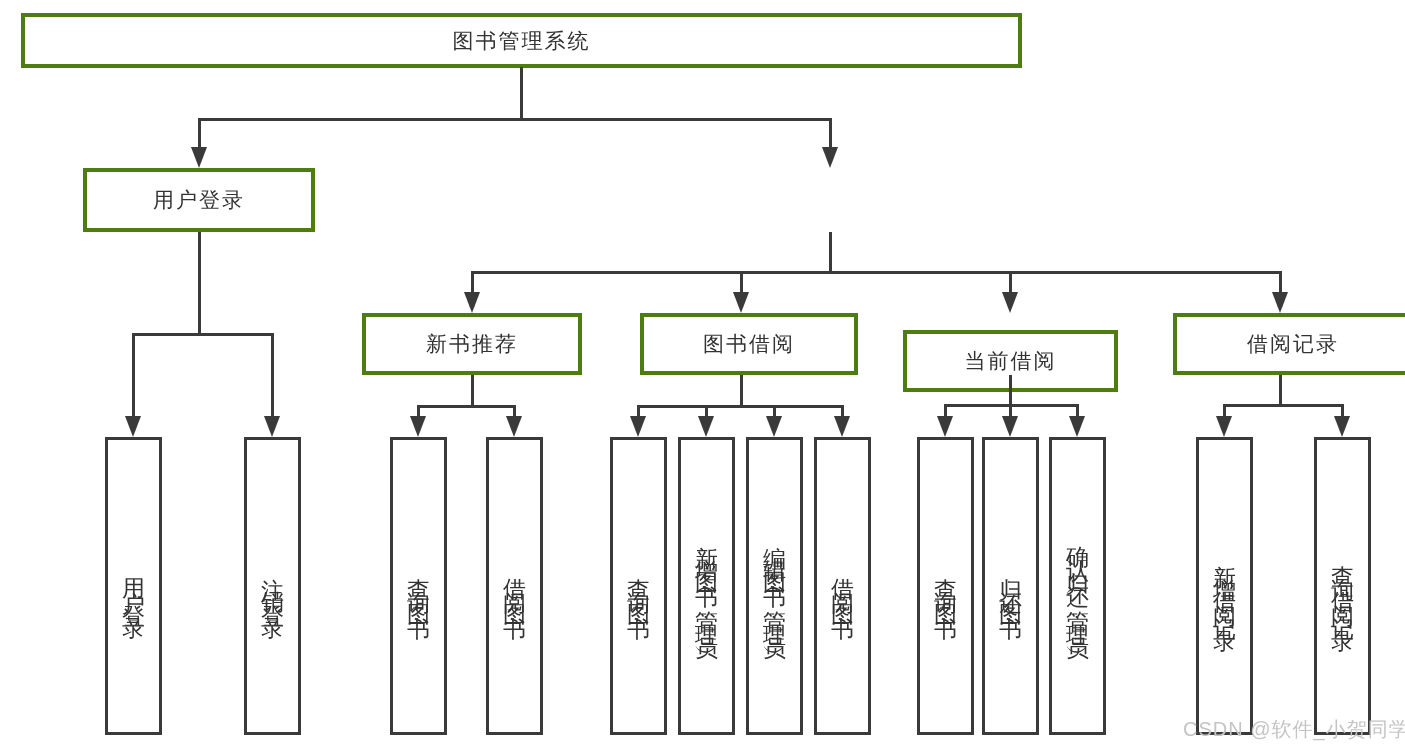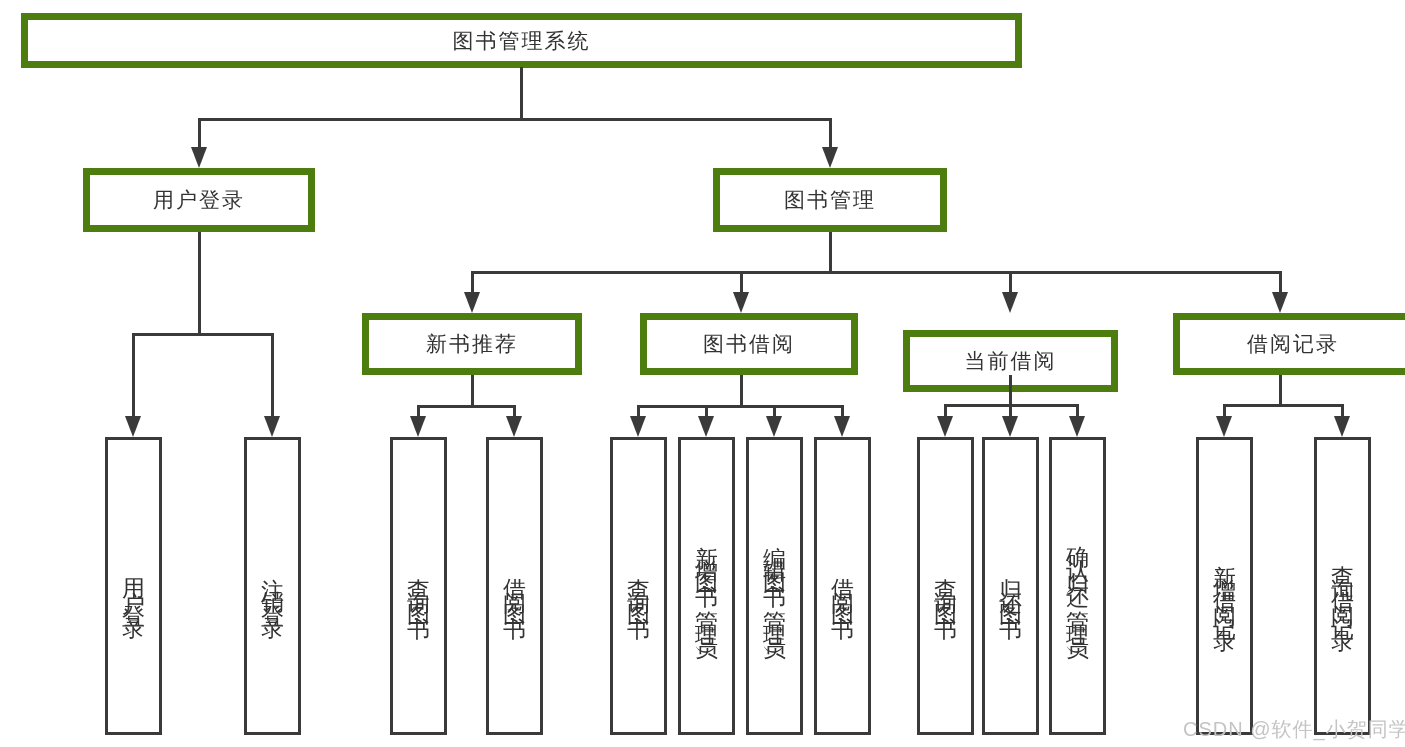--- a/index.html
+++ b/index.html
@@ -3,21 +3,21 @@
 <meta charset="utf-8">
 <style>
   html,body{margin:0;padding:0;background:#fff;}
   .canvas{
     position:relative;width:1405px;height:747px;background:#ffffff;overflow:hidden;
     font-family:"Liberation Sans","DejaVu Sans",sans-serif;color:#333;
   }
   
   .hbox{
     position:absolute;box-sizing:border-box;background:#fff;
-    border:7px solid #4d7c0f;display:flex;align-items:center;justify-content:center;
+    border:4px solid #4d7c0f;display:flex;align-items:center;justify-content:center;
   }
   .hbox span{font-size:21px;letter-spacing:2px;color:#333;white-space:nowrap;}
   .vbox{
     position:absolute;top:437px;width:57px;height:298px;box-sizing:border-box;background:#fff;
     border:3px solid #3a3a3a;display:flex;align-items:center;justify-content:center;
   }
   .vbox span{
     writing-mode:vertical-rl;text-orientation:mixed;
     font-size:23px;letter-spacing:13px;color:#333;line-height:1;
   }
@@ -39,23 +39,20 @@
 <body>
 
 <div class="canvas">
 
   <div class="hbox" style="left:21px;top:13px;width:1001px;height:55px">
     <span>图书管理系统</span>
   </div>
 
   <div class="hbox" style="left:83px;top:168px;width:232px;height:64px">
     <span>用户登录</span>
-  </div>
-  <div class="hbox" style="left:713px;top:168px;width:234px;height:64px">
-    <span>图书管理</span>
   </div>
 
   <div class="hbox" style="left:362px;top:313px;width:220px;height:62px">
     <span>新书推荐</span>
   </div>
   <div class="hbox" style="left:640px;top:313px;width:218px;height:62px">
     <span>图书借阅</span>
   </div>
   <div class="hbox" style="left:903px;top:330px;width:215px;height:62px">
     <span>当前借阅</span>

